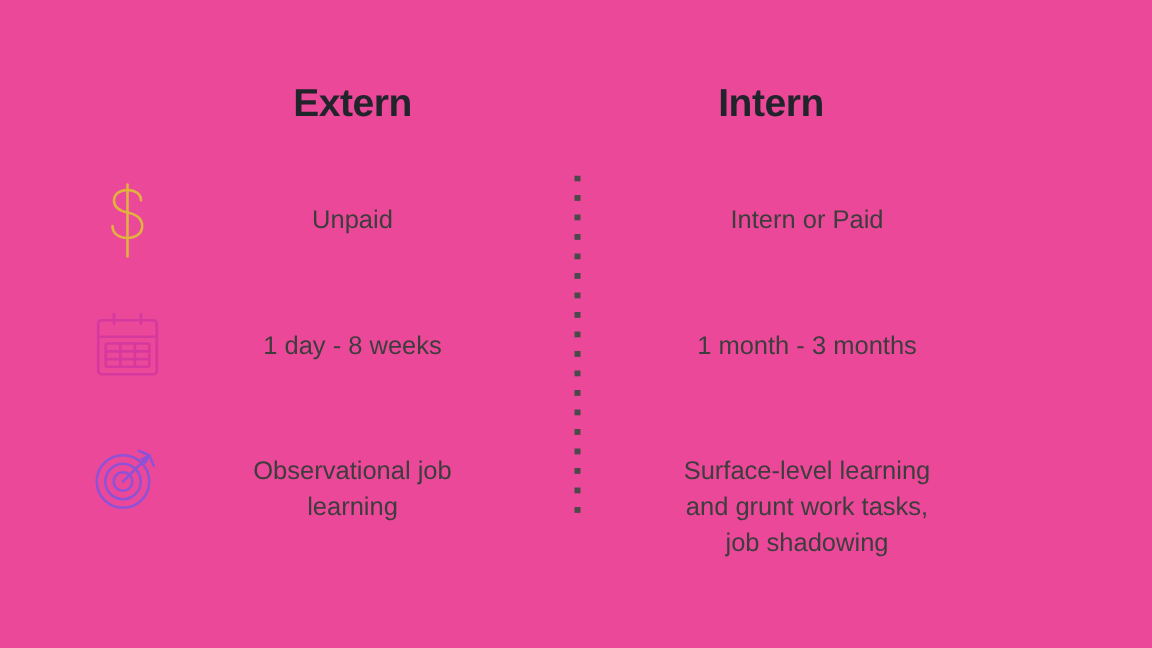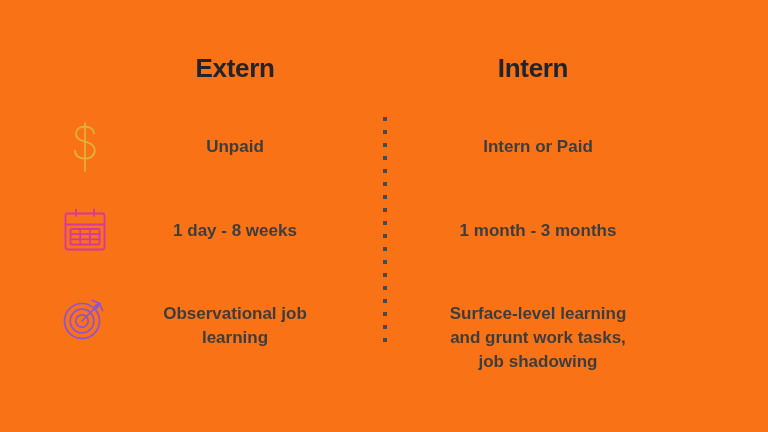--- a/index.html
+++ b/index.html
@@ -16,21 +16,21 @@
     color: #3c3c3c;
     position: relative;
     overflow: hidden;
   }
 
   .infographic {
     position: absolute;
     inset: 0;
     width: 768px;
     height: 432px;
-    background: #f97316;
+    background: #ec4899;
   }
 
   
   .header-row {
     position: absolute;
     left: 0;
     top: 52px;
     width: 768px;
     height: 40px;
   }
@@ -41,21 +41,21 @@
     font-size: 26px;
     font-weight: bold;
     color: #22242c;
     text-align: center;
     letter-spacing: -0.3px;
     line-height: 32px;
   }
 
   .col-title.left  { left: 140px; width: 190px; }
   .col-title.mid   { left: 345px; width: 80px;  font-size: 22px; }
-  .col-title.right { left: 435px; width: 196px; }
+  .col-title.right { left: 416px; width: 196px; }
 
   
   .divider {
     position: absolute;
     left: 383px;
     top: 117px;
     width: 4px;
     height: 230px;
     background-image: linear-gradient(
         to bottom,
@@ -79,21 +79,21 @@
   .icon-cell svg { display: block; overflow: visible; }
 
   .icon-money    { top: 118px; }
   .icon-calendar { top: 201px; }
   .icon-target   { top: 289px; }
 
   
   .value {
     position: absolute;
     font-size: 17px;
-    font-weight: bold;
+    font-weight: normal;
     color: #3d3d3d;
     text-align: center;
     line-height: 24px;
     white-space: pre-line;
   }
 
   .value.left  { left: 130px; width: 210px; }
   .value.right { left: 428px; width: 220px; }
 
   .row1 { top: 135px; }

